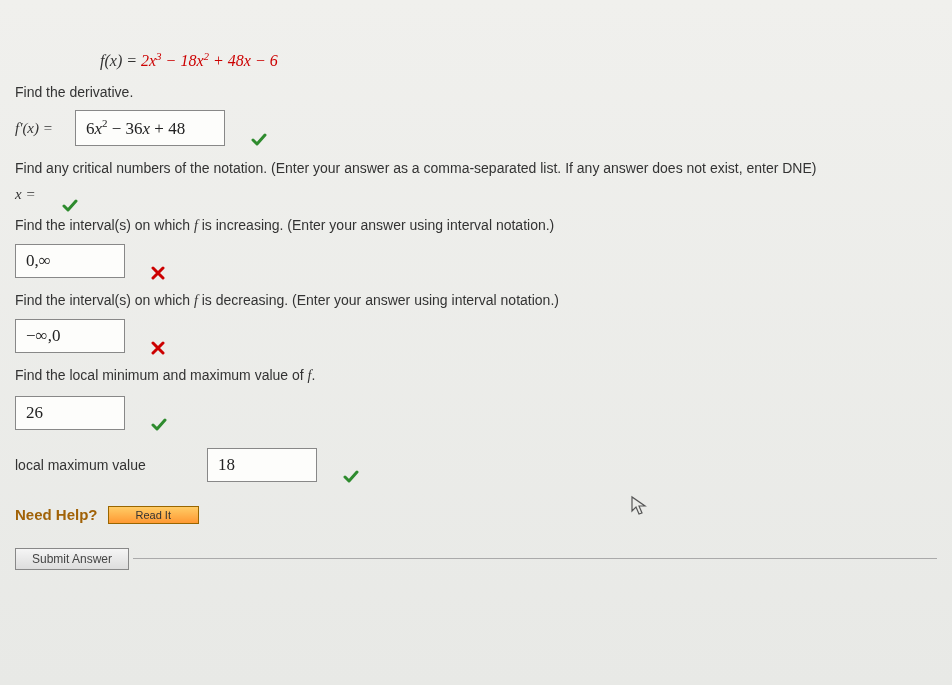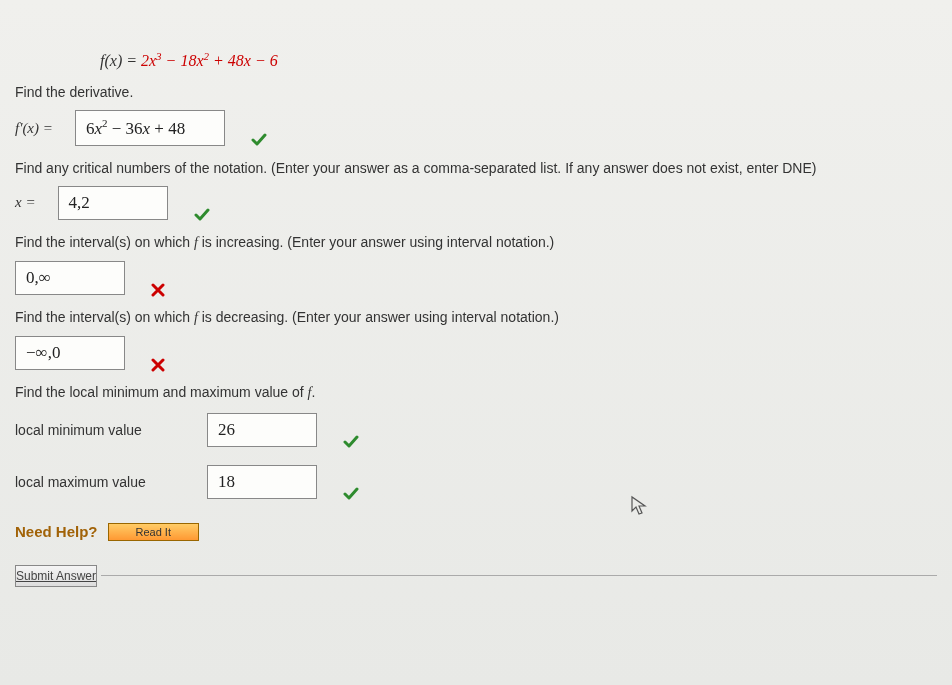--- a/index.html
+++ b/index.html
@@ -79,24 +79,23 @@
     }
     .submit-row {
       margin-top: 24px;
       display: flex;
       align-items: center;
     }
     .submit-btn {
       background: linear-gradient(#f5f5f5, #ddd);
       border: 1px solid #888;
       font-size: 12px;
-      padding: 3px 0;
+      padding: 3px 16px;
       cursor: pointer;
       color: #444;
-      text-decoration: underline;
     }
     .submit-line {
       flex: 1;
       border-bottom: 1px solid #aaa;
       margin-left: 4px;
       height: 1px;
     }
     .label-text {
       min-width: 170px;
     }
@@ -123,21 +122,20 @@
   <span class="feedback check-icon">
     <svg width="16" height="16" viewBox="0 0 16 16">
         <path d="M2 8 L6 12 L14 3" stroke="#2e8b2e" stroke-width="3" fill="none" stroke-linecap="round" stroke-linejoin="round"></path>
       </svg>
   </span>
 </div>
 
 <div class="prompt">Find any critical numbers of the notation. (Enter your answer as a comma-separated list. If any answer does not exist, enter DNE)</div>
 <div class="answer-row">
   <span class="prefix">x = </span>
-  <div class="answer-box">4,2</div>
   <span class="feedback check-icon">
     <svg width="16" height="16" viewBox="0 0 16 16">
         <path d="M2 8 L6 12 L14 3" stroke="#2e8b2e" stroke-width="3" fill="none" stroke-linecap="round" stroke-linejoin="round"></path>
       </svg>
   </span>
 </div>
 
 <div class="prompt">Find the interval(s) on which <span style="font-style:italic;font-family:'Times New Roman',serif">f</span> is increasing. (Enter your answer using interval notation.)</div>
 <div class="answer-row">
   <div class="answer-box">0,∞</div>
@@ -154,21 +152,20 @@
   <span class="feedback x-icon">
     <svg width="14" height="14" viewBox="0 0 14 14">
         <path d="M2 2 L12 12 M12 2 L2 12" stroke="#cc0000" stroke-width="3" stroke-linecap="round"></path>
       </svg>
   </span>
 </div>
 
 <div class="prompt">Find the local minimum and maximum value of <span style="font-style:italic;font-family:'Times New Roman',serif">f</span>.</div>
 
 <div class="answer-row" style="margin-top:12px">
-  <span class="label-text">local minimum value</span>
   <div class="answer-box">26</div>
   <span class="feedback check-icon">
     <svg width="16" height="16" viewBox="0 0 16 16">
         <path d="M2 8 L6 12 L14 3" stroke="#2e8b2e" stroke-width="3" fill="none" stroke-linecap="round" stroke-linejoin="round"></path>
       </svg>
   </span>
 </div>
 
 <div class="answer-row" style="margin-top:18px">
   <span class="label-text">local maximum value</span>

